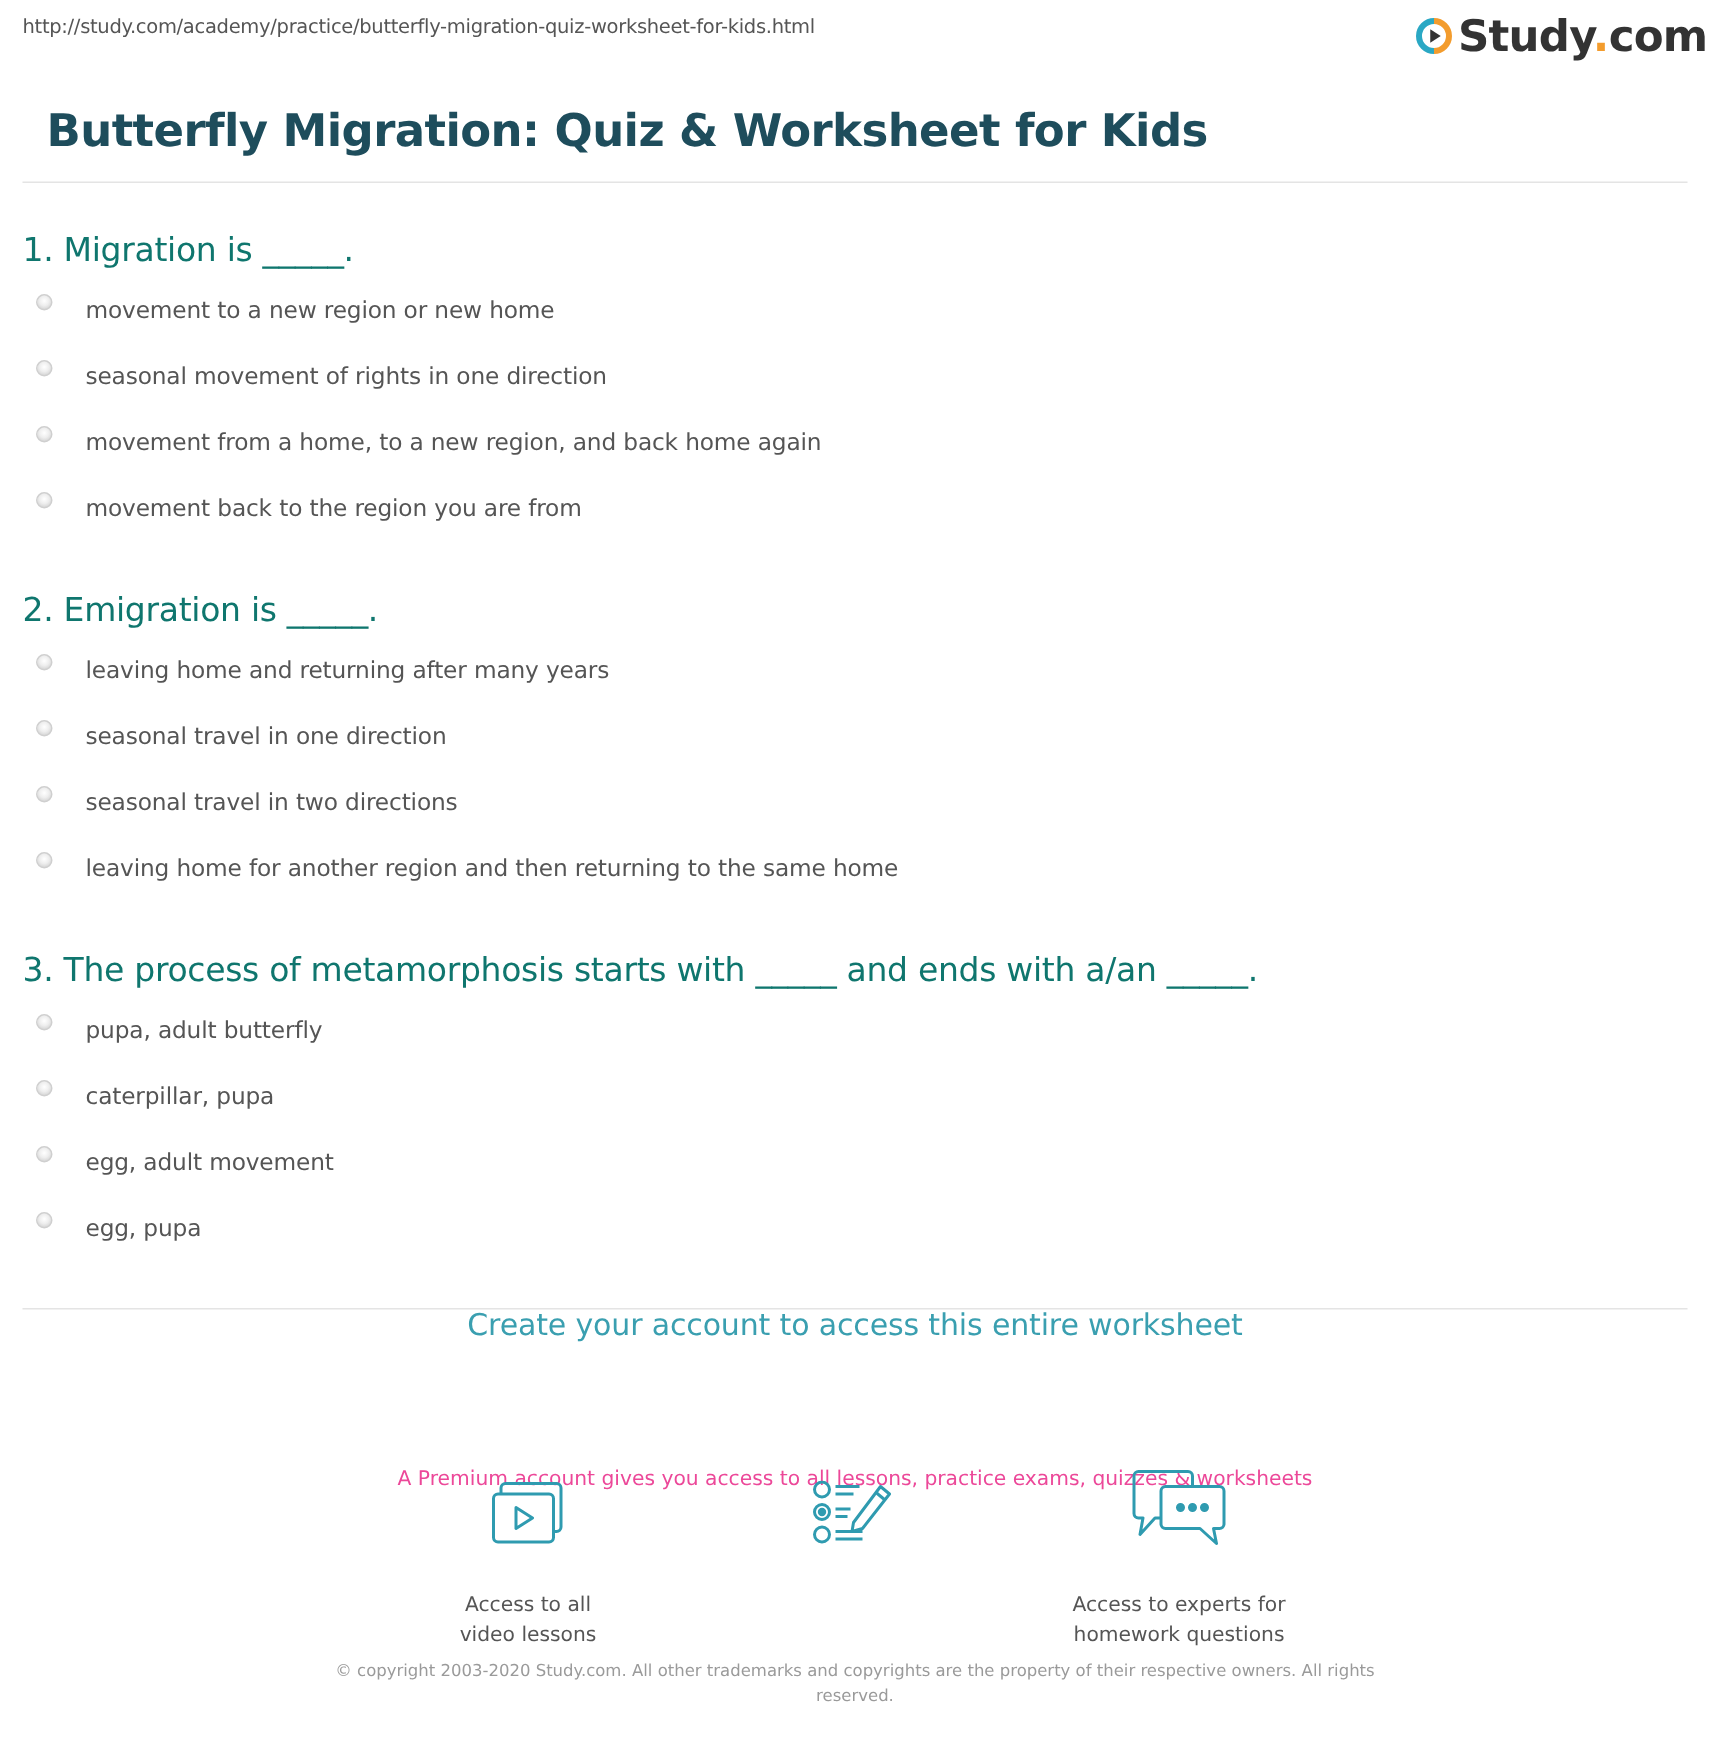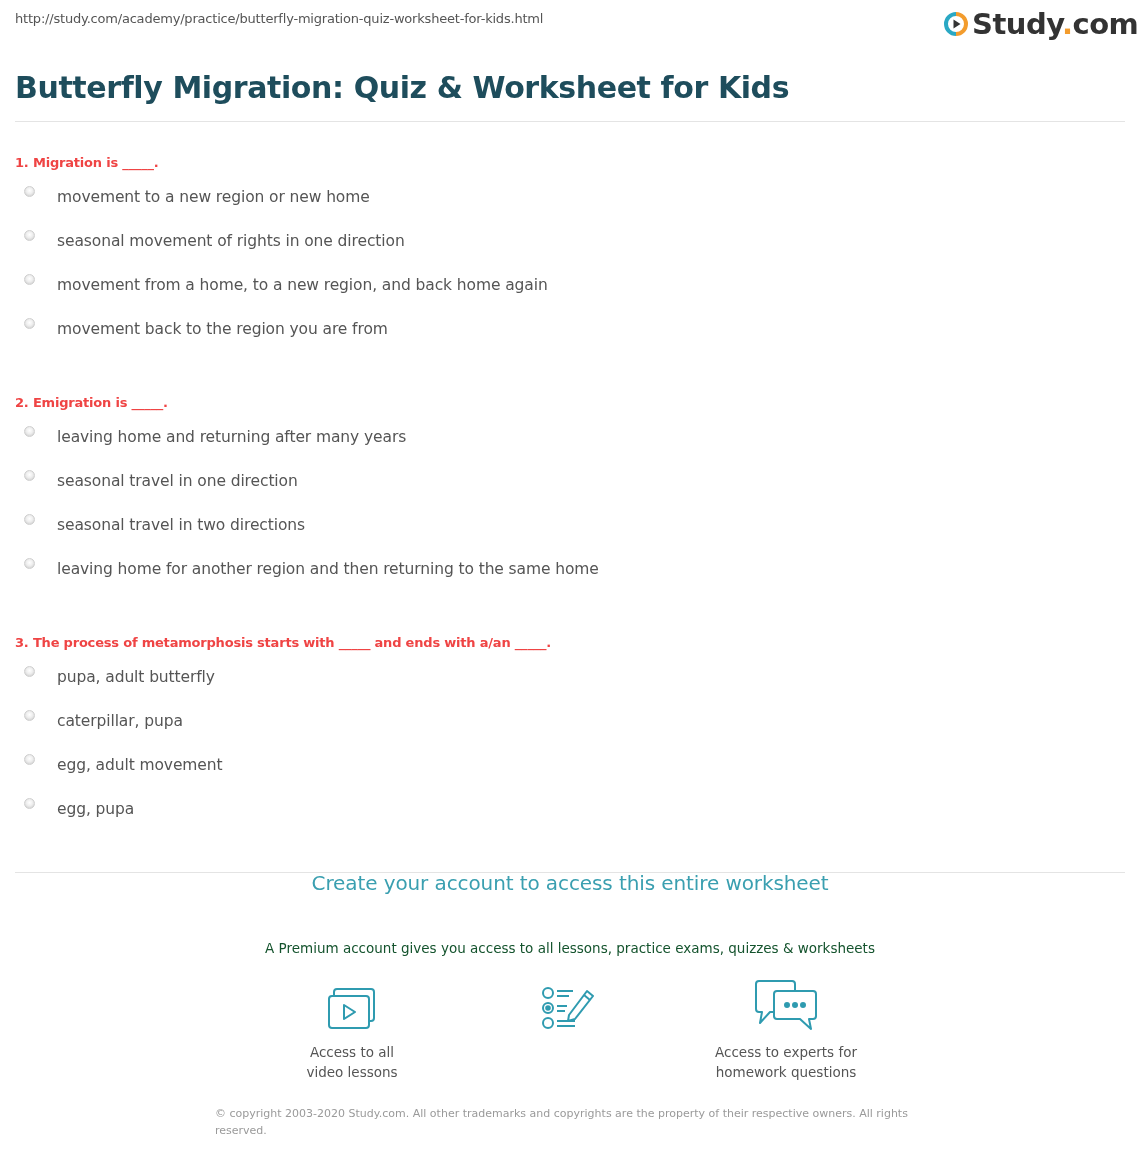--- a/index.html
+++ b/index.html
@@ -5,43 +5,43 @@
   * { box-sizing: border-box; margin: 0; padding: 0; }
   html, body { width: 1140px; height: 1169px; background: #ffffff; }
   body { font-family: "DejaVu Sans", "Liberation Sans", sans-serif; color: #555555; position: relative; overflow: hidden; }
 
   .url { position: absolute; left: 15px; top: 11px; font-size: 13px; color: #555; letter-spacing: -0.2px; }
   .logo { position: absolute; left: 944px; top: 9px; display: flex; align-items: center; }
   .logo-mark { width: 24px; height: 24px; position: relative; margin-right: 4px; }
   .logo-text { font-size: 29px; font-weight: bold; color: #333; letter-spacing: -0.5px; line-height: 30px; }
   .logo-text .dot { color: #f39c2d; }
 
-  .page-title { position: absolute; left: 15px; top: 70px; font-size: 30px; font-weight: 600; color: #1e4d5c; letter-spacing: -0.4px; }
+  .page-title { position: absolute; left: 31px; top: 70px; font-size: 30px; font-weight: 600; color: #1e4d5c; letter-spacing: -0.4px; }
   .hr { position: absolute; left: 15px; right: 15px; height: 1px; background: #e4e4e4; }
   .hr.top { top: 121px; }
   .hr.bottom { top: 872px; }
 
   .question { position: absolute; left: 15px; }
-  .q-title { font-size: 13px; font-weight: bold; color: #ef4444; letter-spacing: -0.2px; }
+  .q-title { font-size: 22px; font-weight: normal; color: #0f766e; letter-spacing: -0.2px; }
   .options { list-style: none; margin-top: 18px; }
   .option { display: flex; height: 44px; font-size: 15.5px; color: #555; letter-spacing: -0.1px; }
   .radio { width: 11px; height: 11px; border-radius: 50%; margin-left: 9px; margin-right: 22px;
            background: radial-gradient(circle at 50% 40%, #ffffff 0%, #eeeeee 45%, #c8c8c8 100%);
            border: 1px solid #cfcfcf; flex: none; position: relative; top: -2px; }
 
   .cta { position: absolute; left: 0; width: 1140px; text-align: center; }
   .cta-title { top: 871px; font-size: 20px; color: #3a9fb0; font-weight: normal; letter-spacing: -0.1px; }
-  .cta-sub { top: 940px; font-size: 13.5px; color: #14532d; }
+  .cta-sub { top: 978px; font-size: 13.5px; color: #ec4899; }
 
   .features { position: absolute; top: 975px; left: 0; width: 1140px; }
   .feature { position: absolute; width: 200px; text-align: center; }
   .feature .icon { height: 56px; display: flex; justify-content: center; align-items: flex-end; }
-  .feature .label { margin-top: 11px; font-size: 13.5px; line-height: 20px; color: #555; }
+  .feature .label { margin-top: 29px; font-size: 13.5px; line-height: 20px; color: #555; }
 
-  .copyright { position: absolute; top: 1105px; left: 215px; width: 710px; font-size: 11px; line-height: 17px; color: #9a9a9a; }
+  .copyright { position: absolute; top: 1105px; left: 215px; width: 710px; text-align: center; font-size: 11px; line-height: 17px; color: #9a9a9a; }
 </style>
 </head>
 <body>
 
 <div class="url">http://study.com/academy/practice/butterfly-migration-quiz-worksheet-for-kids.html</div>
 
 <div class="logo">
   <span class="logo-mark">
     <svg width="24" height="24" viewBox="0 0 24 24">
       <path d="M12 2 A10 10 0 0 0 12 22" fill="none" stroke="#2aa8c4" stroke-width="4"></path>

